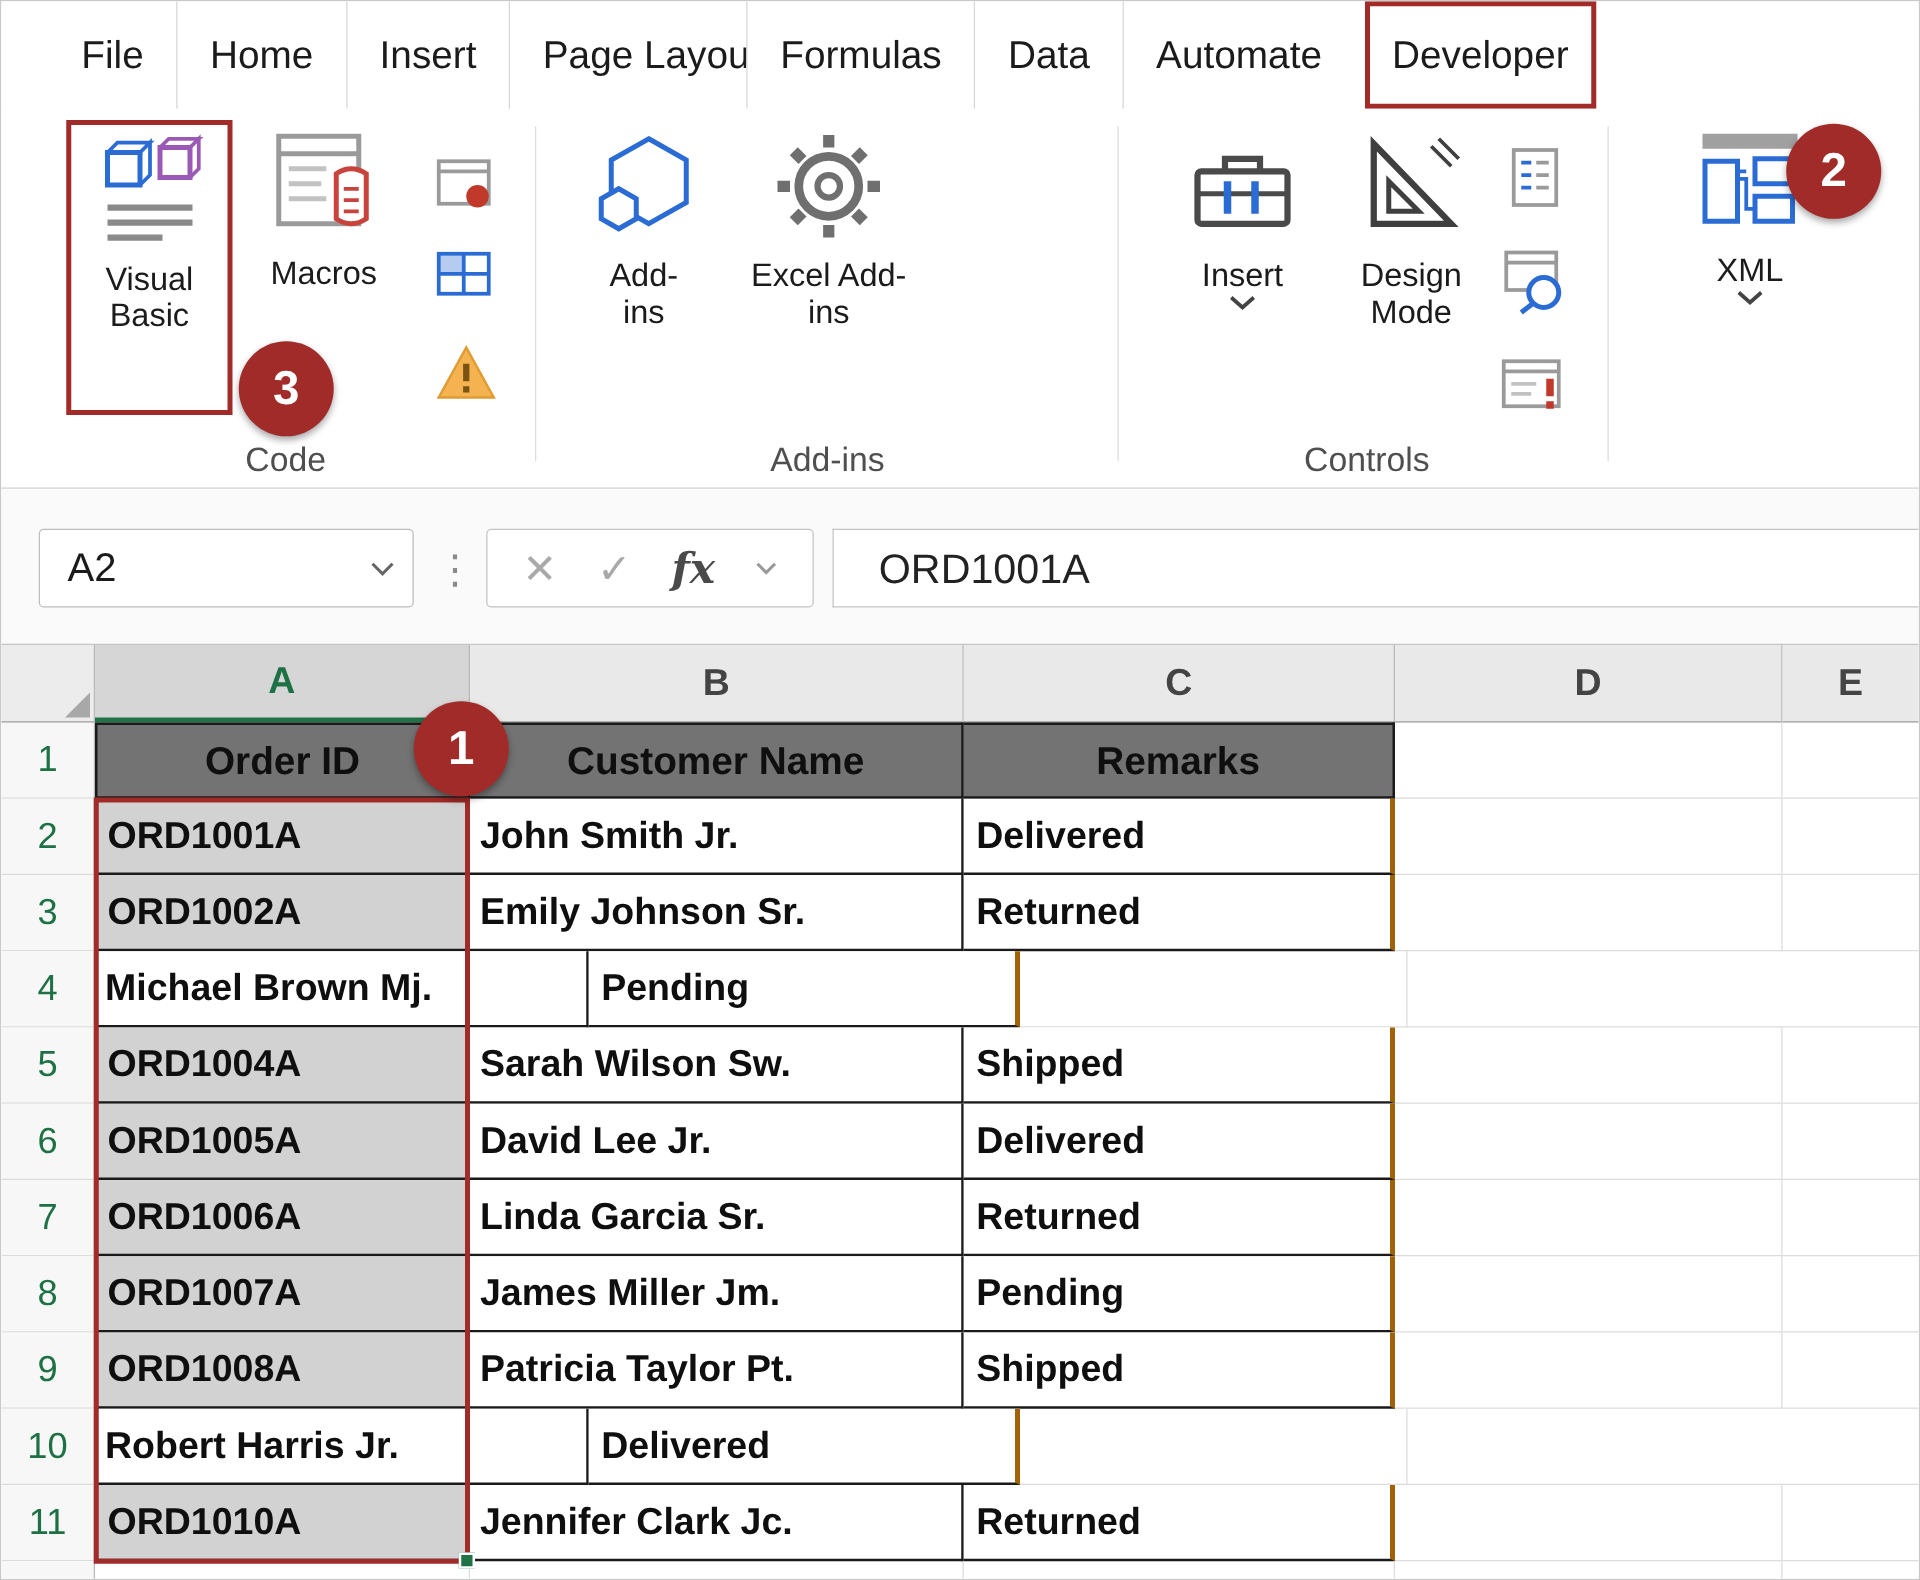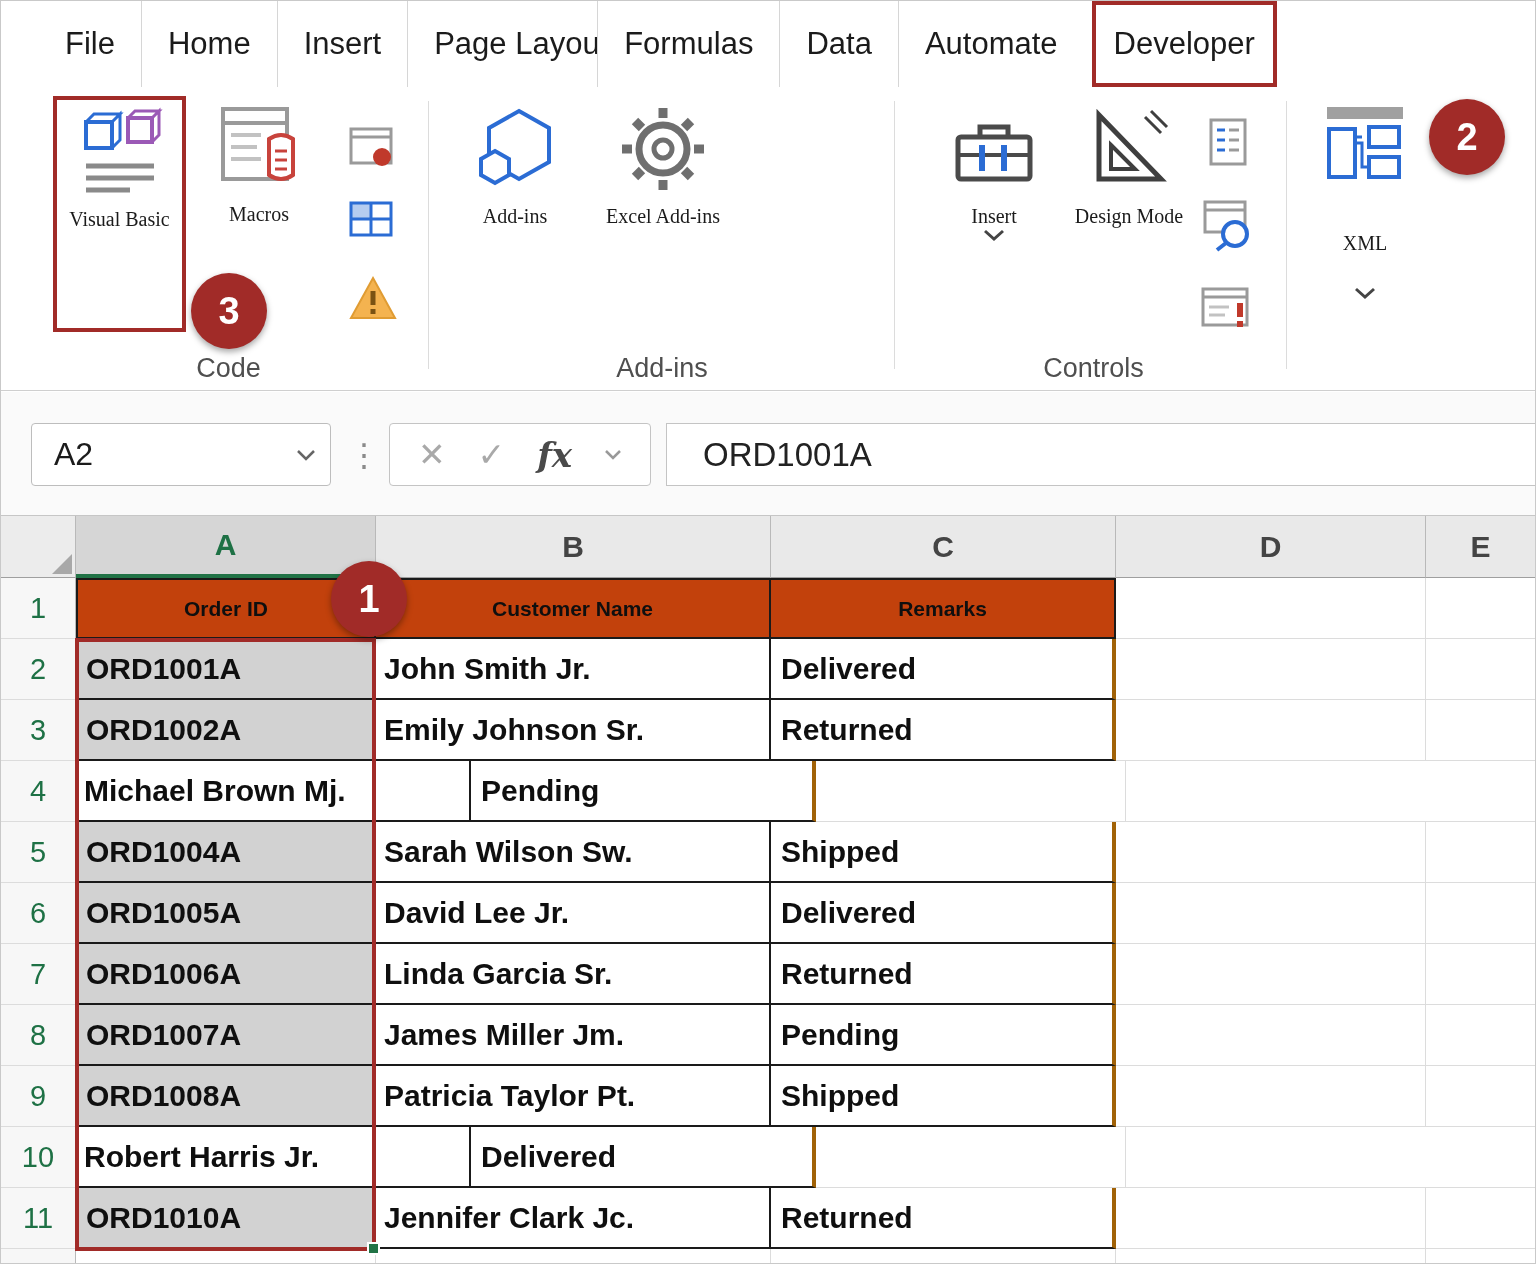--- a/index.html
+++ b/index.html
@@ -14,21 +14,21 @@
   .tab + .tab{border-left:1px solid #d6d6d6;}
   .tabbar div.tab:nth-of-type(4){max-width:190px;overflow:hidden;}
   .tabbar div.tab:last-of-type{border:4px solid #a12b28;margin-left:8px;padding:0 18px;}
 
   
   .ribbon{position:absolute;top:86px;left:0;right:0;height:304px;background:#fff;border-bottom:1px solid #cfcfcf;}
   .grp{position:absolute;top:0;height:100%;}
   .grp-label{position:absolute;bottom:6px;left:0;right:0;text-align:center;font-size:27px;color:#4f4f4f;}
   .gsep{position:absolute;top:14px;width:1px;height:268px;background:#dcdcdc;}
   .rbtn{position:absolute;display:flex;flex-direction:column;align-items:center;text-align:center;cursor:default;}
-  .rbtn .lbl{font-size:20px;line-height:1.12;color:#1b1b1b;margin-top:6px;font-family:Liberation Serif, serif;}
+  .rbtn .lbl{font-size:26px;line-height:1.12;color:#1b1b1b;margin-top:6px;}
   .lbl.narrow{max-width:72px;}
   .boxed{border:4px solid #a12b28;padding:6px 2px;height:236px;}
   .mini{position:absolute;}
 
   
   .fbar{position:absolute;top:391px;left:0;right:0;height:124px;background:#fafafa;border-bottom:1px solid #c6c6c6;}
   .namebox{position:absolute;left:30px;top:31px;width:300px;height:63px;background:#fff;border:1px solid #bdbdbd;
            border-radius:4px;display:flex;align-items:center;padding:0 14px 0 22px;font-size:32px;}
   .namebox svg{margin-left:auto;}
   .dots{position:absolute;left:347px;top:44px;font-size:32px;color:#8a8a8a;}
@@ -55,21 +55,21 @@
 
   .row{display:flex;height:61px;}
   .rn{width:75px;display:flex;align-items:center;justify-content:center;font-size:29px;color:#1e7145;
       border-right:1px solid #b9b9b9;border-bottom:1px solid #dcdcdc;background:#f7f7f7;}
   .cell{display:flex;align-items:center;font-size:30px;font-weight:700;color:#0f0f0f;}
   .ca{width:300px;background:#d2d2d2;border-right:2px solid #1a1a1a;border-bottom:2px solid #1a1a1a;padding-left:10px;}
   .cb{width:395px;background:#fff;border-right:2px solid #1a1a1a;border-bottom:2px solid #1a1a1a;padding-left:8px;}
   .cc{width:345px;background:#fff;border-right:4px solid #a16207;border-bottom:2px solid #1a1a1a;padding-left:10px;}
   .cd{width:310px;border-right:1px solid #dcdcdc;border-bottom:1px solid #dcdcdc;}
   .ce{flex:1;border-bottom:1px solid #dcdcdc;}
-  .hcell{background:#c2410c;font-size:21px;justify-content:center;border-top:2px solid #1a1a1a;
+  .hcell{background:#737373;font-size:31px;justify-content:center;border-top:2px solid #1a1a1a;
          border-right:2px solid #1a1a1a;border-bottom:2px solid #1a1a1a;padding-left:0;}
   .hca{width:300px;border-left:2px solid #1a1a1a;}
   .hcb{width:395px;}
   .hcc{width:345px;}
   .partial{height:16px;}
   .pcell{border-right:1px solid #dcdcdc;}
   .pa{width:300px;} .pb{width:395px;} .pc{width:345px;} .pd{width:310px;} .pe{flex:1;border-right:none;}
 
   
   .sel-a{position:absolute;left:74px;top:637px;width:301px;height:613px;border:4px solid #a12b28;z-index:30;}
@@ -274,21 +274,21 @@
           <rect x="38" y="22" width="6" height="14" fill="#c0392b"></rect>
           <rect x="38" y="40" width="6" height="6" fill="#c0392b"></rect>
         </svg>
       </div>
       <div class="grp-label">Controls</div>
     </div>
 
     <div class="gsep" style="left:1285px;"></div>
 
     <div class="grp" style="left:1290px;width:246px;">
-      <div class="rbtn" style="left:18px;top:12px;width:112px;gap:31px;">
+      <div class="rbtn" style="left:53px;top:12px;width:112px;">
         <span>
           <svg width="92" height="92" viewBox="0 0 92 92">
             <rect x="8" y="8" width="76" height="12" fill="#a0a0a0"></rect>
             <rect x="10" y="30" width="26" height="48" fill="none" stroke="#2b6cd4" stroke-width="4"></rect>
             <rect x="50" y="28" width="30" height="20" fill="none" stroke="#2b6cd4" stroke-width="4"></rect>
             <rect x="50" y="58" width="30" height="20" fill="none" stroke="#2b6cd4" stroke-width="4"></rect>
             <path d="M36 38 h7 M36 44 h7 v24 h7" fill="none" stroke="#2b6cd4" stroke-width="3"></path>
           </svg>
         </span>
         <span class="lbl">XML</span>

